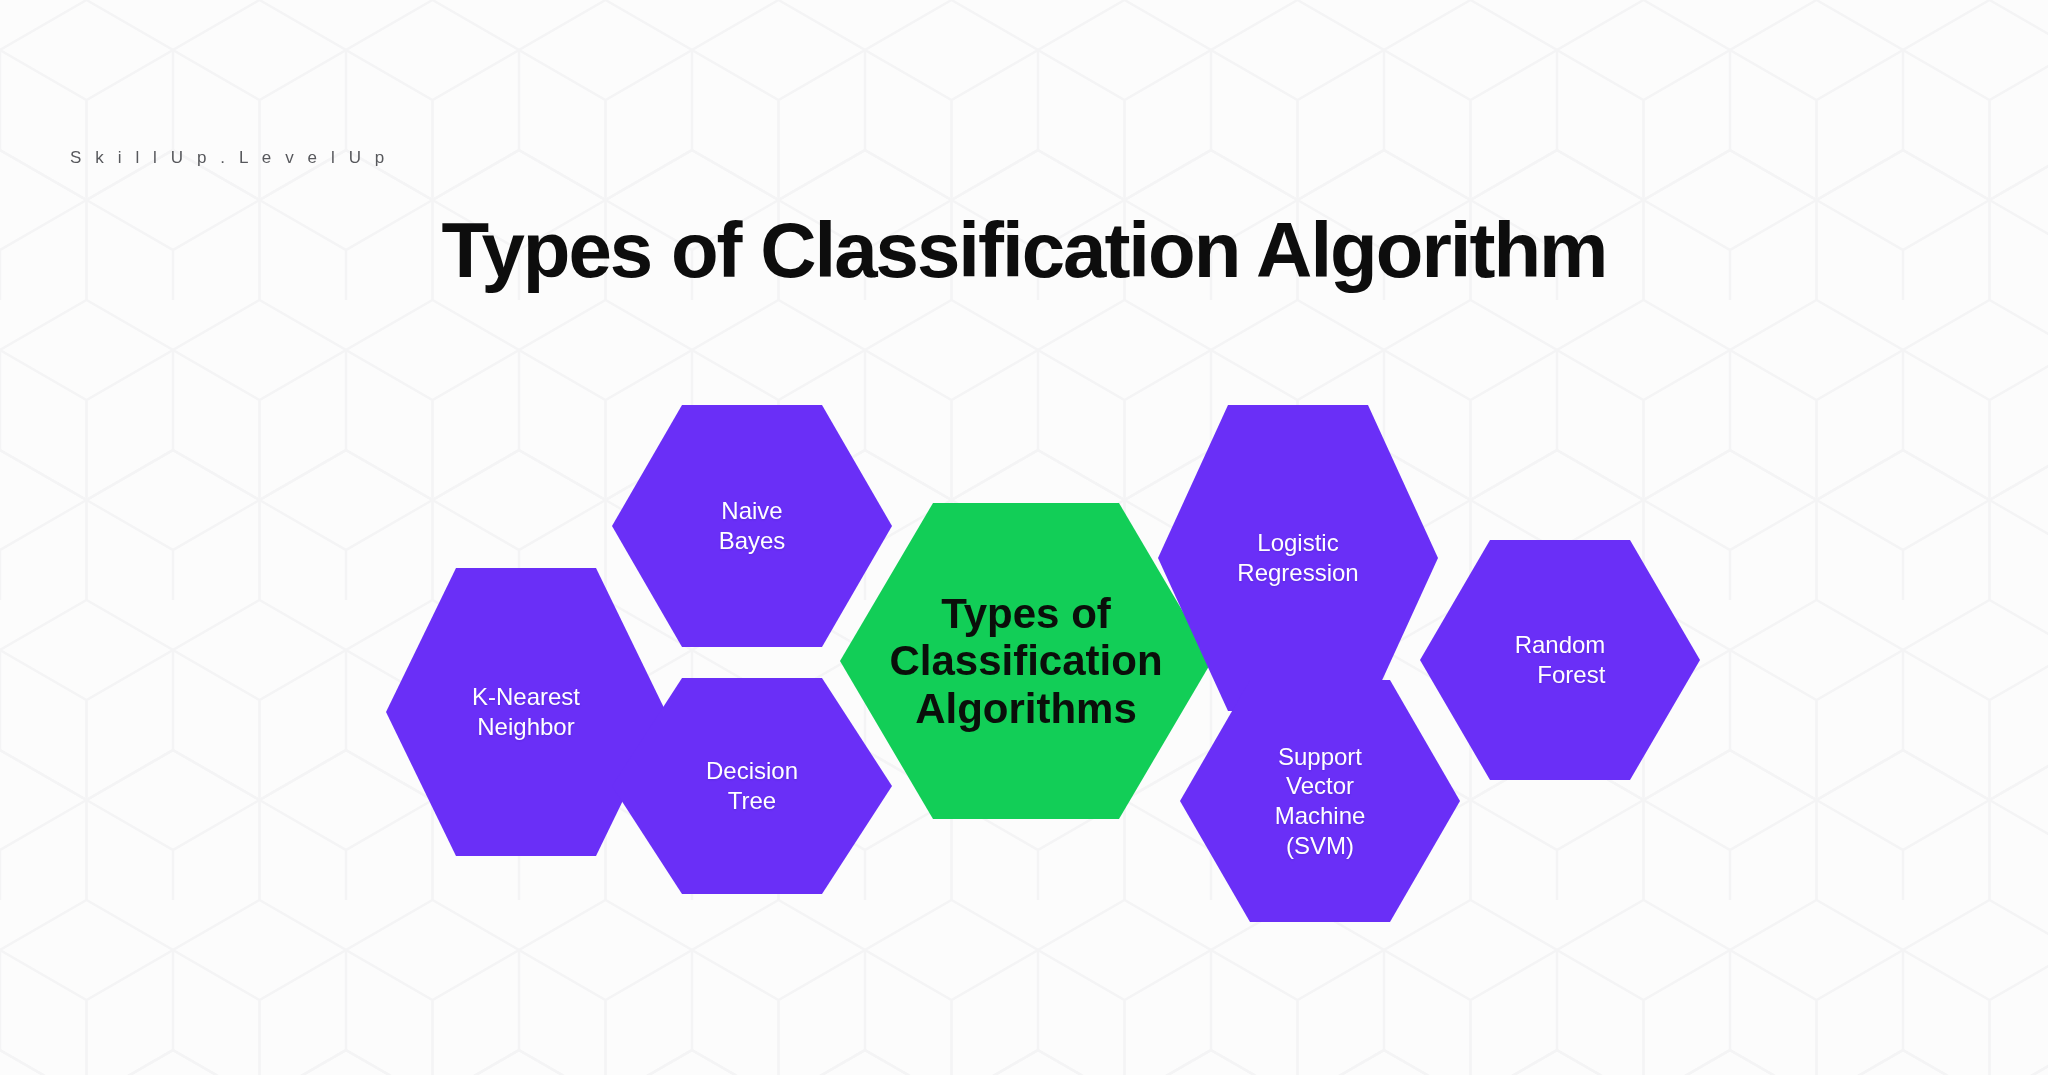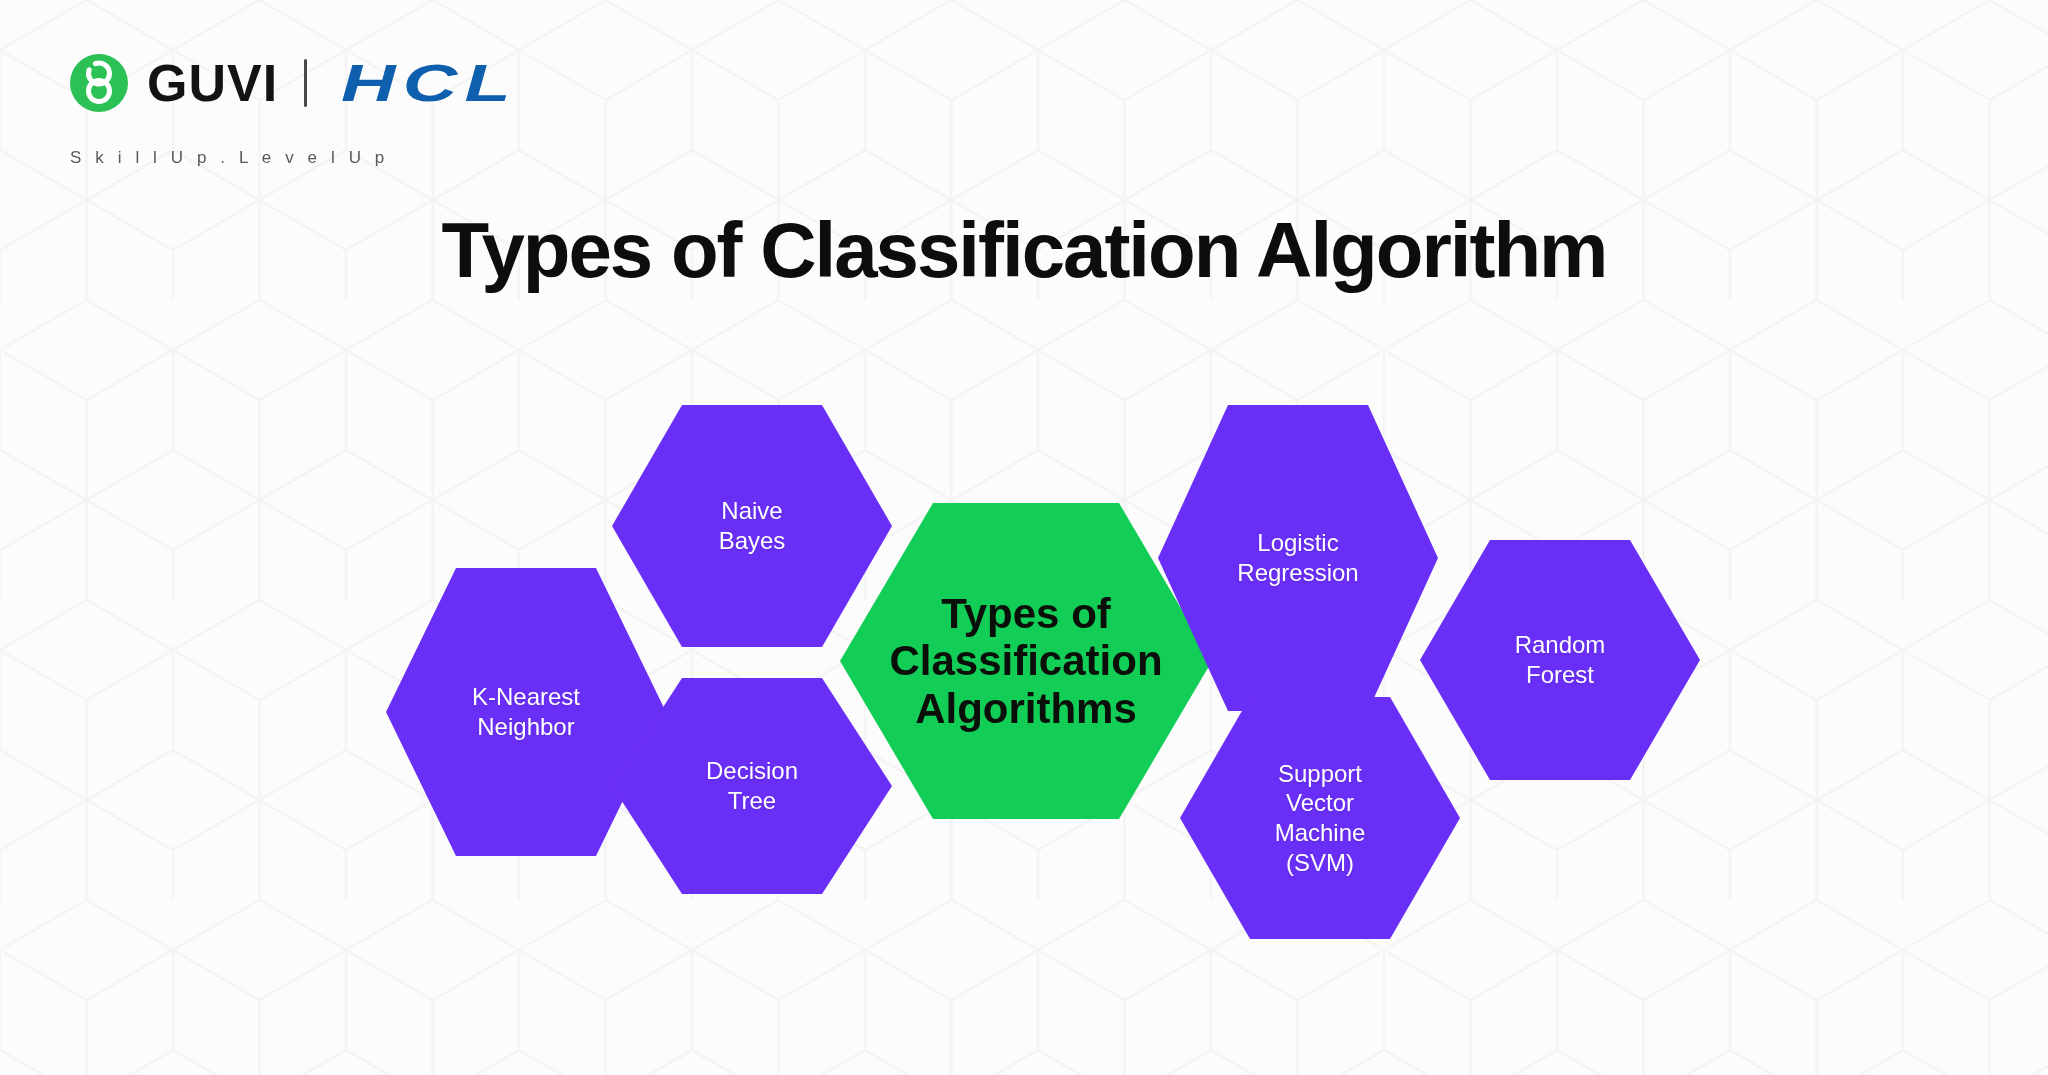--- a/index.html
+++ b/index.html
@@ -123,22 +123,22 @@
     font-weight: 600;
     line-height: 1.13;
     text-shadow: none;
   }
 
   .hex-knn      { left: 386px;  top: 568px; width: 280px; height: 288px; }
   .hex-naive    { left: 612px;  top: 405px; width: 280px; height: 242px; }
   .hex-decision { left: 612px;  top: 678px; width: 280px; height: 216px; }
   .hex-center   { left: 840px;  top: 503px; width: 372px; height: 316px; }
   .hex-logistic { left: 1158px; top: 405px; width: 280px; height: 306px; }
-  .hex-svm      { left: 1180px; top: 680px; width: 280px; height: 242px; margin-top: 17px; }
-  .hex-random   { left: 1420px; top: 540px; width: 280px; height: 240px; }
+  .hex-svm      { left: 1180px; top: 680px; width: 280px; height: 242px; }
+  .hex-random   { left: 1420px; top: 540px; width: 280px; height: 240px; text-align: right; }
 </style>
 </head>
 <body>
 
 <div class="canvas">
 
   <svg class="bg-pattern" xmlns="http://www.w3.org/2000/svg" width="2048" height="1075">
     <defs>
       <pattern id="cubes" width="173" height="300" patternUnits="userSpaceOnUse">
         <g fill="none" style="stroke:var(--pattern-line,#F4F4F5)" stroke-width="2.5">
@@ -148,30 +148,20 @@
           <path d="M-86.5 200 L0 250 L86.5 200 M0 250 L0 350"></path>
           <path d="M173 150 L259.5 200 L259.5 300 L173 350 L86.5 300 L86.5 200 Z"></path>
           <path d="M86.5 200 L173 250 L259.5 200 M173 250 L173 350"></path>
         </g>
       </pattern>
     </defs>
     <rect width="100%" height="100%" style="fill:var(--page-bg,#FCFCFC)"></rect>
     <rect width="100%" height="100%" fill="url(#cubes)"></rect>
   </svg>
 
-  <div class="logo-row">
-    <svg class="logo-mark" viewBox="0 0 58 58" xmlns="http://www.w3.org/2000/svg">
-      <circle cx="29" cy="29" r="29" style="fill:var(--logo-green,#2BC155)"></circle>
-      <path d="M25.41 9.63 A10.5 10.5 0 1 1 19.13 15.91" fill="none" stroke="#ffffff" stroke-width="5" stroke-linecap="round"></path>
-      <circle cx="29" cy="37" r="10.5" fill="none" stroke="#ffffff" stroke-width="5"></circle>
-    </svg>
-    <span class="guvi-word">GUVI</span>
-    <span class="logo-divider"></span>
-    <span class="hcl-word">HCL</span>
-  </div>
   <div class="logo-tagline">S k i l l  U p .  L e v e l  U p</div>
 
   <h1 class="page-title">Types of Classification Algorithm</h1>
 
   <div>
 
     <div class="hex hex-purple hex-knn">
       <span class="hex-label">K-Nearest
 Neighbor</span>
     </div>

